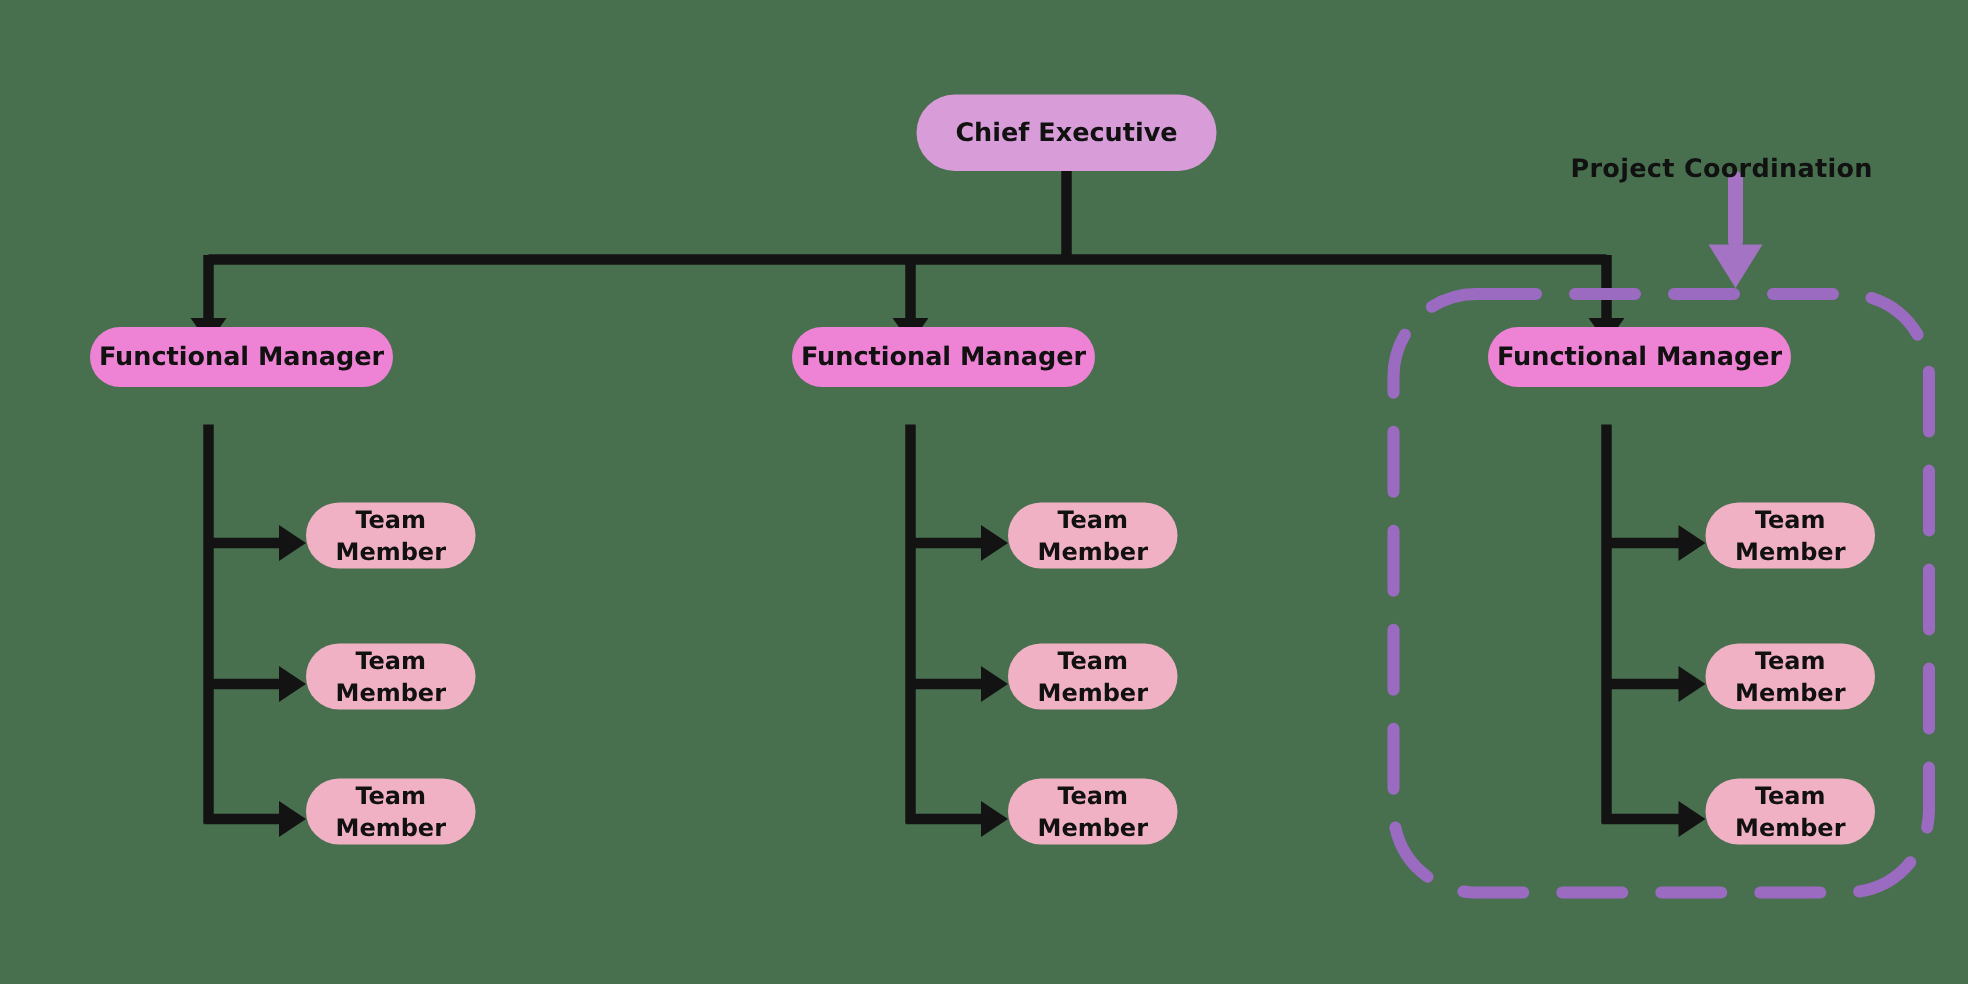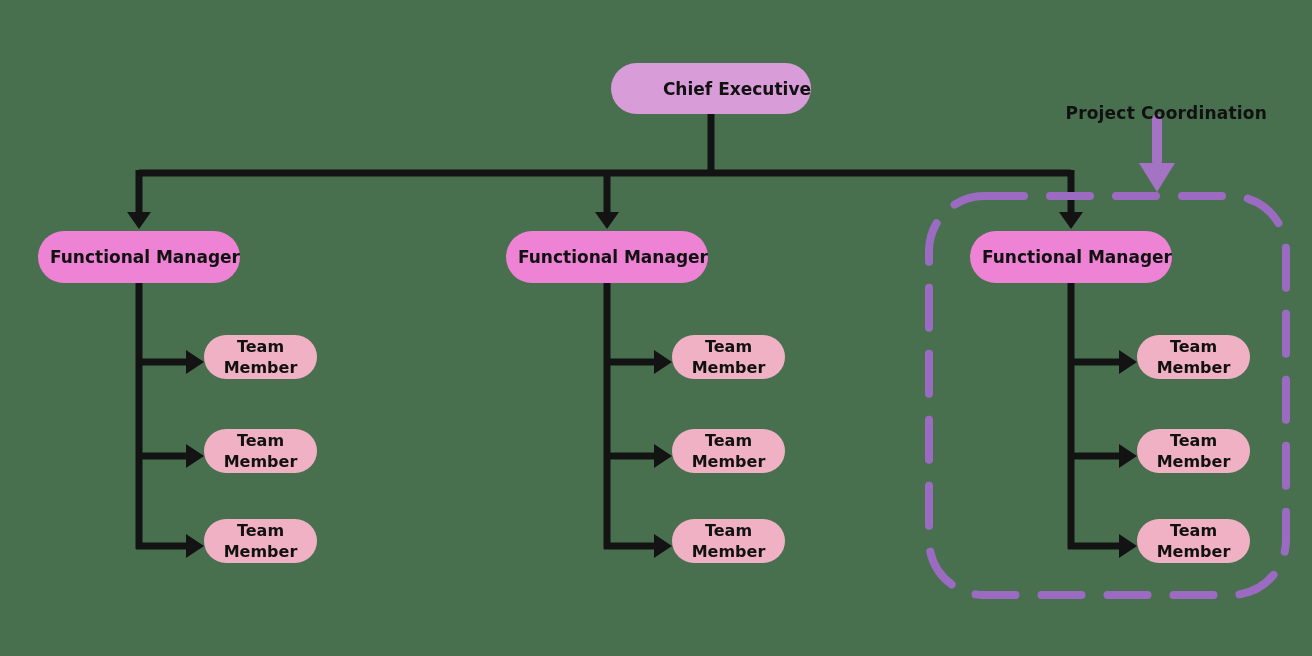--- a/index.html
+++ b/index.html
@@ -26,41 +26,42 @@
   }
   .canvas > svg {
     position: absolute;
     left: 0; top: 0;
     width: 1312px; height: 656px;
   }
   .node {
     position: absolute;
     display: flex;
     align-items: center;
-    justify-content: flex-end;
+    justify-content: center;
     text-align: center;
     font-weight: 700;
     color: var(--text);
     z-index: 2;
   }
   .chief {
     left: 611px; top: 63px;
     width: 200px; height: 51px;
     background: var(--chief-fill);
     border-radius: 26px;
     font-size: 17px;
     white-space: nowrap;
   }
   .manager {
-    top: 231px;
-    width: 202px; height: 52px;
+    top: 218px;
+    width: 202px; height: 40px;
     background: var(--manager-fill);
     border-radius: 27px;
     font-size: 17px;
     white-space: nowrap;
+    margin-left: 22px;
   }
   .manager.m0 { left: 38px; }
   .manager.m1 { left: 506px; }
   .manager.m2 { left: 970px; }
   .member {
     width: 113px; height: 44px;
     background: var(--member-fill);
     border-radius: 28px;
     font-size: 16px;
     line-height: 21px;
@@ -69,21 +70,21 @@
   .col0 { left: 204px; }
   .col1 { left: 672px; }
   .col2 { left: 1137px; }
   .row0 { top: 335px; }
   .row1 { top: 429px; }
   .row2 { top: 519px; }
   .coordination-label {
     position: absolute;
     left: 1047px; top: 103px;
     width: 220px;
-    text-align: right;
+    text-align: left;
     font-size: 17px;
     font-weight: 700;
     letter-spacing: 0.2px;
     color: var(--text);
     z-index: 2;
   }
   .connector-stroke { stroke: var(--connector); stroke-width: 7; fill: none; }
   .connector-fill   { fill: var(--connector); stroke: none; }
 </style>
 </head>

